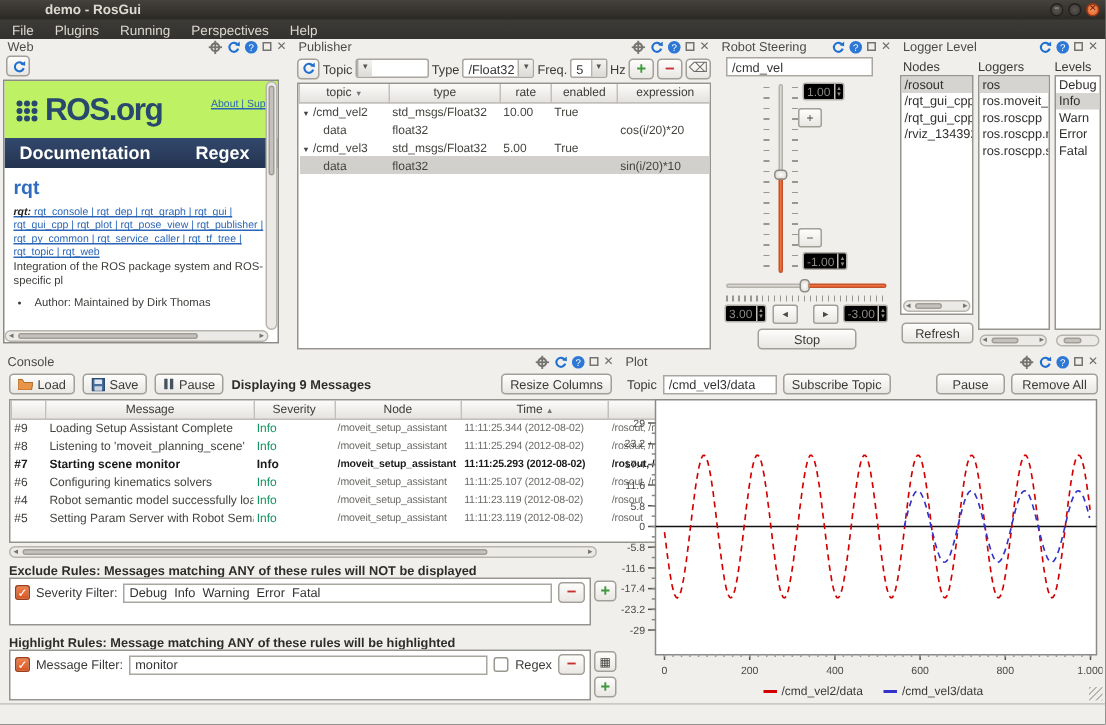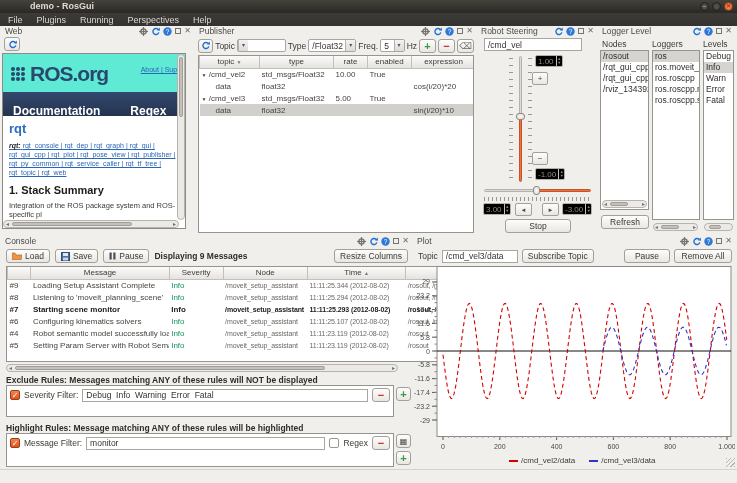--- a/index.html
+++ b/index.html
@@ -79,27 +79,27 @@
   td { font-size:8px; color:#45443f; height:12px; padding:0 2px; white-space:nowrap; overflow:hidden; }
   .tbl-wrap { background:#fff; border:1px solid #96948f; overflow:hidden; }
   tr.sel td { background:#d2d0cc; }
   tr.hl td { font-weight:bold; color:#1c1b19; }
   td.sev { color:var(--info-green,#12945f); }
   td.tiny { font-size:7px; letter-spacing:-0.1px; color:#6b6965; }
   td.num { color:#3c3b38; }
 
   
   .browser { position:absolute; background:#fff; border:1px solid #8d8b86; overflow:hidden; }
-  .ros-header { position:relative; height:38px; background:#5eead4; }
+  .ros-header { position:relative; height:38px; background:#bef264; }
   .ros-logo { position:absolute; left:8px; top:8px; display:flex; align-items:center; gap:4px; }
   .dots { display:grid; grid-template-columns:repeat(3,5px); grid-auto-rows:5px; }
   .dots i { width:4px; height:4px; border-radius:50%; background:#29486e; }
   .ros-word { font-size:21px; font-weight:bold; color:#29486e; letter-spacing:-1px; }
   .ros-links { position:absolute; right:4px; top:12px; font-size:7px; color:var(--link-blue,#2a66b8); text-decoration:underline; }
-  .ros-nav { height:20px; background:linear-gradient(#33486e,#24344f); color:#fff; display:flex; gap:30px; padding:12px 10px; }
+  .ros-nav { height:20px; background:linear-gradient(#33486e,#24344f); color:#fff; display:flex; align-items:center; gap:30px; padding:0 10px; }
   .ros-nav span { font-size:12px; font-weight:bold; white-space:nowrap; }
   .web-body { padding:5px 6px; }
   .web-h1 { color:#2d6cc0; font-size:13px; font-weight:bold; margin-bottom:5px; }
   .web-links { font-size:7px; color:var(--link-blue,#2a66b8); text-decoration:underline; line-height:9px; }
   .web-links b { color:#222; text-decoration:none; font-style:italic; }
   .web-h2 { font-size:11px; font-weight:bold; color:#1c1b19; margin:7px 0 5px; }
   .web-p { font-size:7.5px; color:#3c3b38; margin-bottom:6px; }
   .web-li { font-size:7.5px; color:#3c3b38; margin-left:14px; list-style:disc; }
 
   
@@ -192,21 +192,20 @@
           </span>
           <span class="ros-links">About | Supp</span>
         </div>
         <div class="ros-nav">
           <span>Documentation</span>
           <span>Regex</span>
         </div>
         <div class="web-body">
           <div class="web-h1">rqt</div>
           <div class="web-links"><b>rqt:</b> <span>rqt_console | rqt_dep | rqt_graph | rqt_gui | rqt_gui_cpp | rqt_plot | rqt_pose_view | rqt_publisher | rqt_py_common | rqt_service_caller | rqt_tf_tree | rqt_topic | rqt_web</span></div>
-          <div class="web-h2">1. Stack Summary</div>
           <div class="web-p">Integration of the ROS package system and ROS-specific pl</div>
           <ul>
             <li class="web-li">Author: Maintained by Dirk Thomas</li>
 
           </ul>
         </div>
         <div class="vscroll" style="position:absolute;right:0;top:0;height:166px;">
             <span class="thumb" style="top:2px;height:60px;"></span>
           </div>
         <div class="hscroll" style="position:absolute;left:0;bottom:0;width:176px;">

